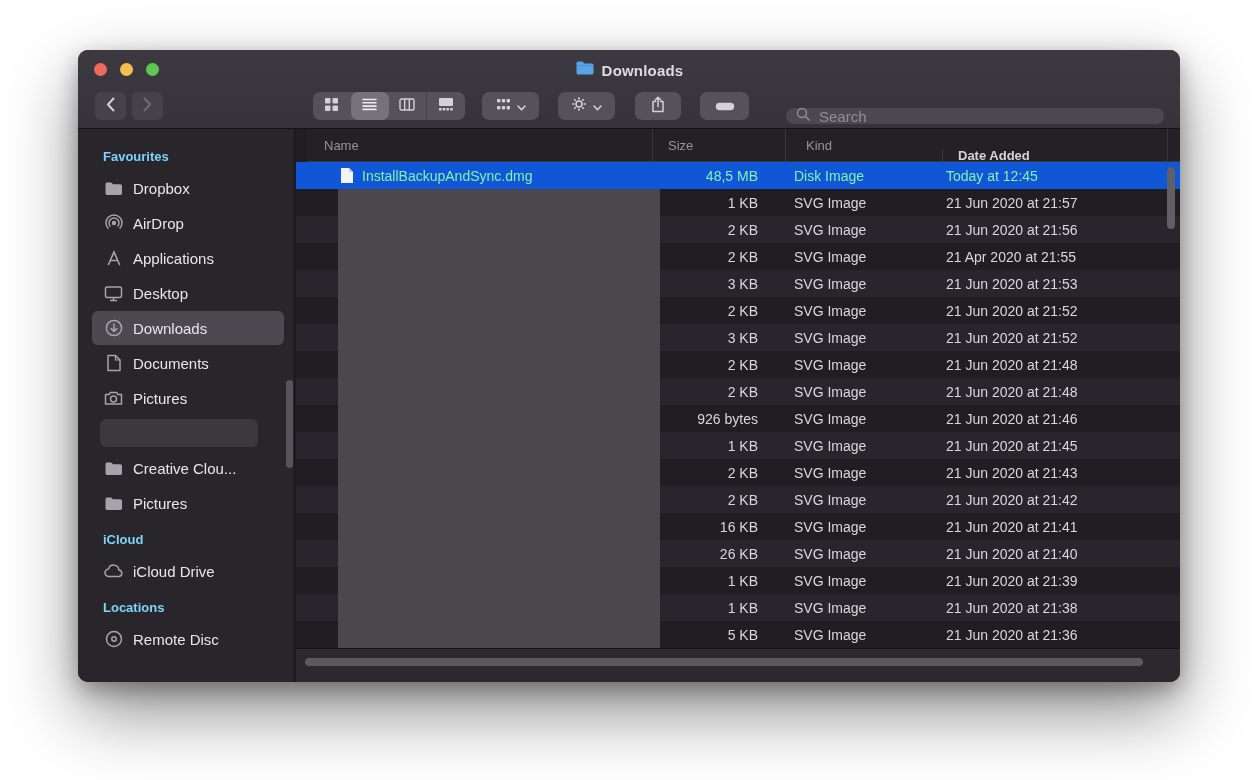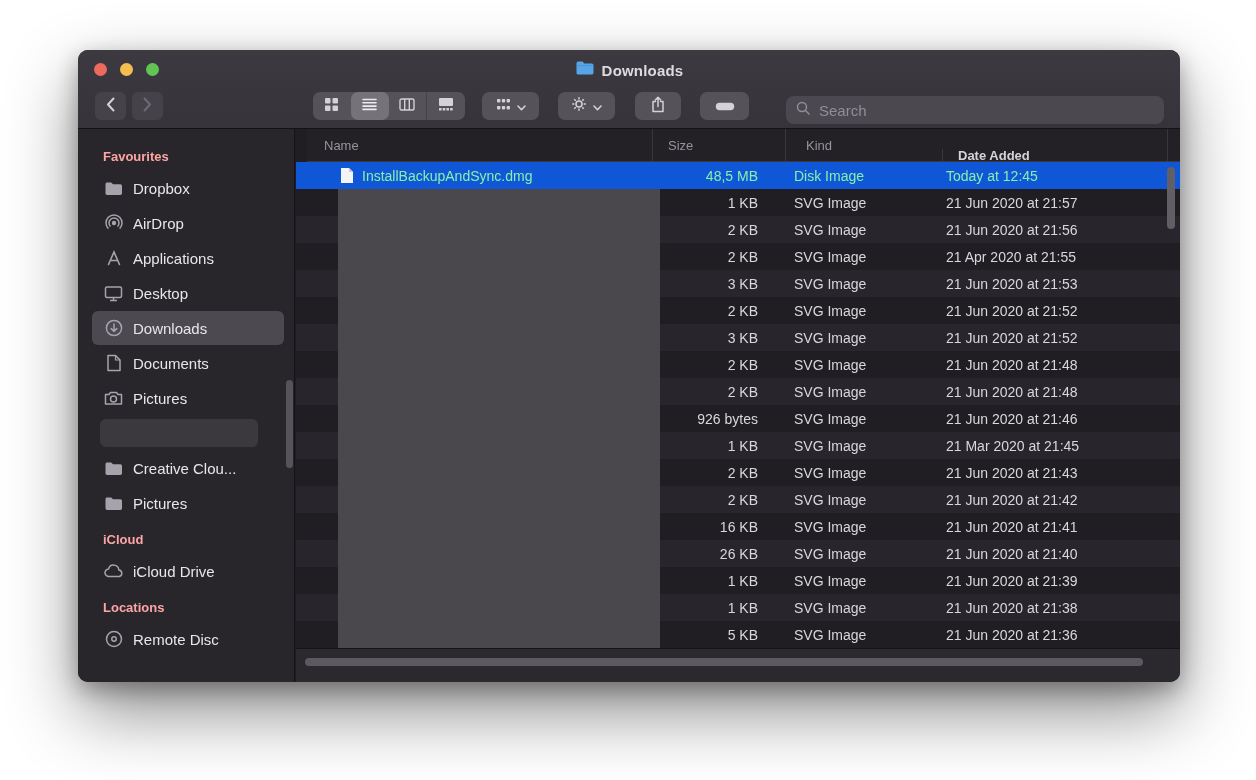--- a/index.html
+++ b/index.html
@@ -32,31 +32,31 @@
   .seg-btn{flex:1;display:flex;align-items:center;justify-content:center;}
   .seg-btn + .seg-btn{border-left:1px solid #454249;}
   .seg-btn.sel{background:#75727a;border-radius:7px;border-left:none;}
   .seg-btn.sel + .seg-btn{border-left:none;}
   .tb-btn{position:absolute;top:42px;height:28px;background:#55525a;border-radius:7px;
     display:flex;align-items:center;justify-content:center;gap:6px;}
   .btn-group{left:404px;width:57px;}
   .btn-action{left:480px;width:57px;}
   .btn-share{left:557px;width:46px;}
   .btn-tags{left:622px;width:49px;}
-  .search{position:absolute;left:708px;top:46px;width:378px;height:28px;
+  .search{position:absolute;left:708px;top:58px;width:378px;height:16px;
     background:#4b4850;border-radius:8px;display:flex;align-items:center;
     padding:0 10px;gap:7px;box-sizing:border-box;}
   .search input{flex:1;background:transparent;border:none;outline:none;
     color:#e9e7ec;font-size:15px;font-family:inherit;}
   .search input::placeholder{color:#918e98;}
   
   .sidebar{position:absolute;left:0;top:79px;bottom:0;width:217px;background:#29262b;
     border-right:1px solid #141216;overflow:hidden;padding-top:12px;box-sizing:border-box;}
   .sb-section + .sb-section{margin-top:4px;}
-  .sb-header{color:#fca5a5;font-size:13px;font-weight:700;padding:8px 0 5px 25px;line-height:16px;}
+  .sb-header{color:#7dd3fc;font-size:13px;font-weight:700;padding:8px 0 5px 25px;line-height:16px;}
   .sb-item{height:34px;display:flex;align-items:center;gap:9px;margin:1px 10px 1px 14px;
     padding-left:11px;border-radius:6px;color:#e8e6ea;font-size:15px;white-space:nowrap;
     overflow:hidden;}
   .sb-item.sel{background:#4c4951;}
   .sb-item.ph{background:#3b383e;height:28px;margin:4px 0 4px 22px;width:158px;border-radius:6px;padding-left:0;}
   .sb-icon{width:21px;display:flex;justify-content:center;align-items:center;flex:0 0 21px;}
   .sb-label{overflow:hidden;text-overflow:ellipsis;}
   .sidebar-scroll{position:absolute;left:208px;top:330px;width:7px;height:88px;
     border-radius:4px;background:#56535b;z-index:5;}
   
@@ -385,21 +385,21 @@
       <div class="frow">
         <div class="cell c-name"></div>
         <div class="cell c-size">926 bytes</div>
         <div class="cell c-kind">SVG Image</div>
         <div class="cell c-date">21 Jun 2020 at 21:46</div>
       </div>
       <div class="frow alt">
         <div class="cell c-name"></div>
         <div class="cell c-size">1 KB</div>
         <div class="cell c-kind">SVG Image</div>
-        <div class="cell c-date">21 Mar 2020 at 21:45</div>
+        <div class="cell c-date">21 Jun 2020 at 21:45</div>
       </div>
       <div class="frow">
         <div class="cell c-name"></div>
         <div class="cell c-size">2 KB</div>
         <div class="cell c-kind">SVG Image</div>
         <div class="cell c-date">21 Jun 2020 at 21:43</div>
       </div>
       <div class="frow alt">
         <div class="cell c-name"></div>
         <div class="cell c-size">2 KB</div>

